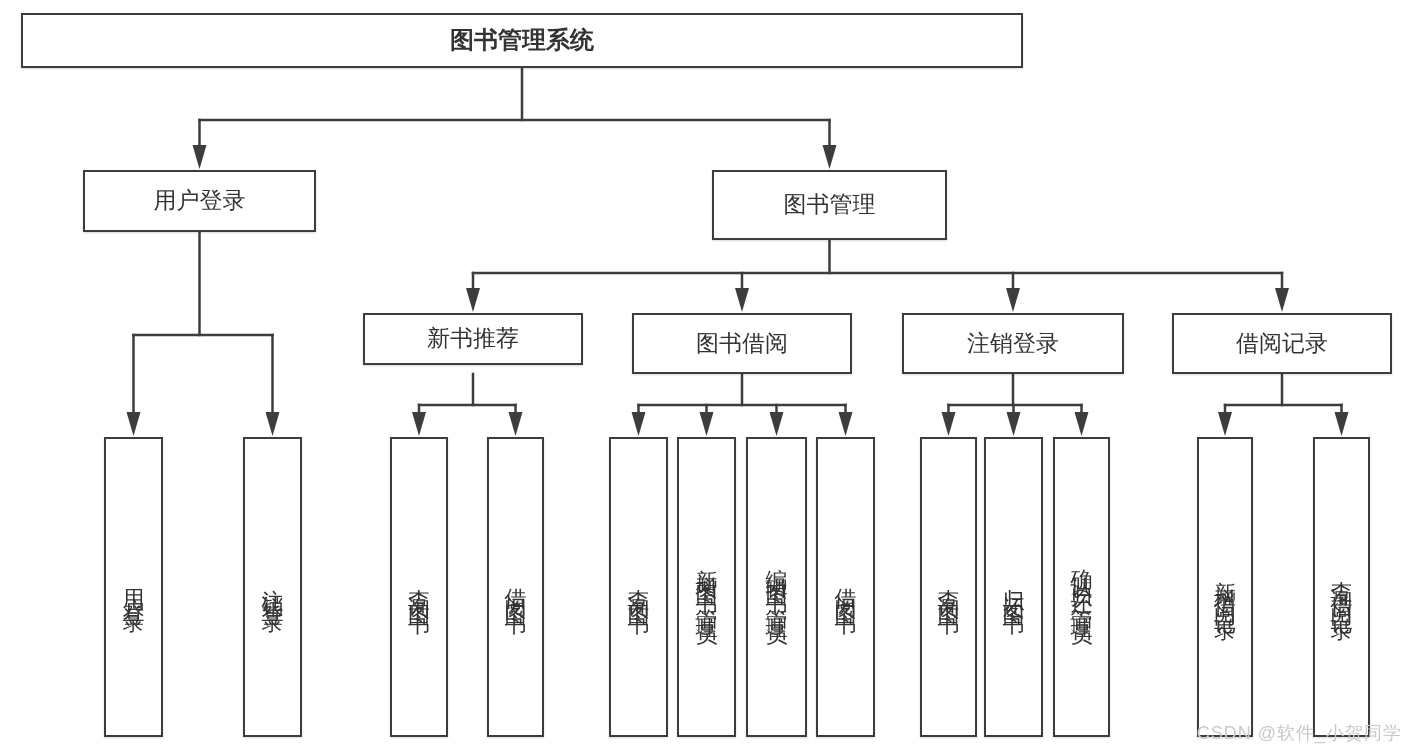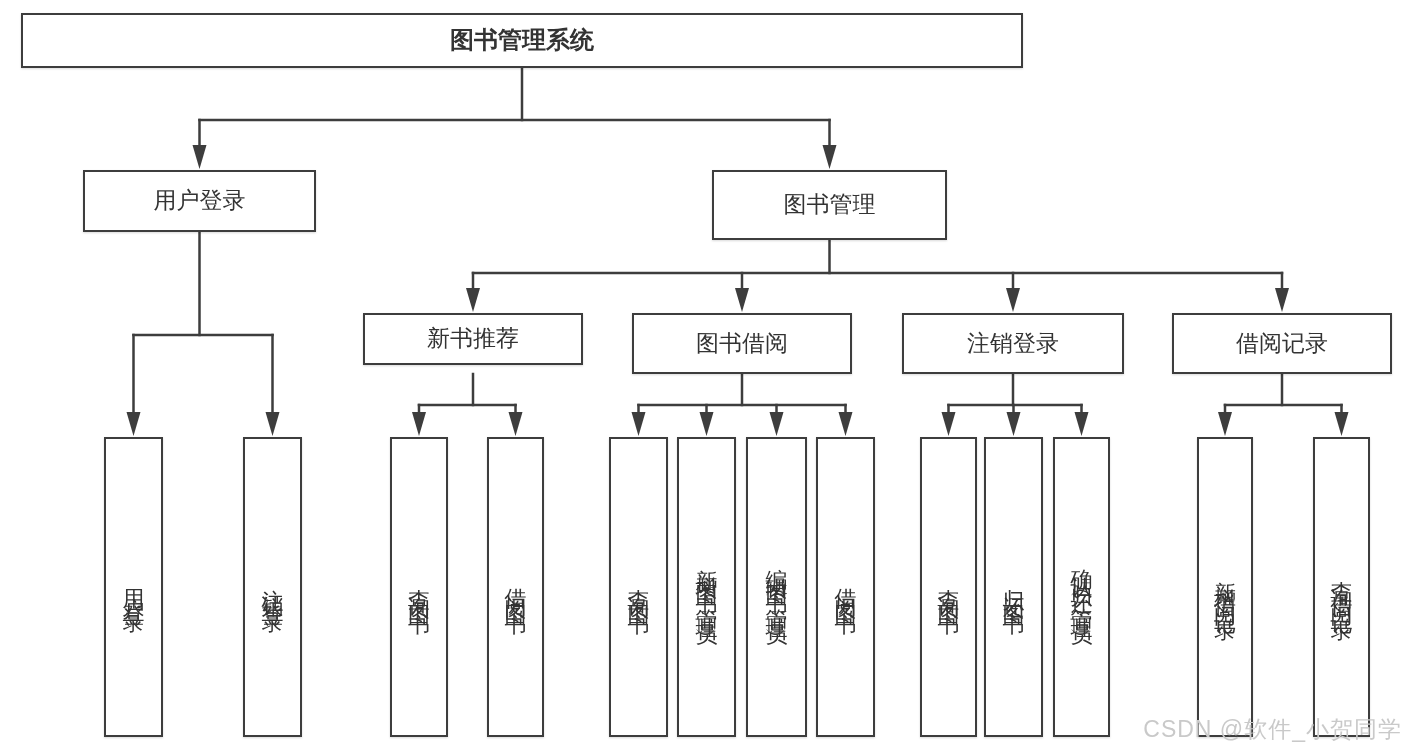--- a/index.html
+++ b/index.html
@@ -15,21 +15,21 @@
     font-size:23px;line-height:1.2;text-align:center;
     box-shadow:0 1px 2px rgba(0,0,0,0.15);
   }
   .node.title{font-size:24px;font-weight:bold;}
   .node.vertical{
     writing-mode:vertical-rl;text-orientation:mixed;
     font-size:22px;letter-spacing:8px;line-height:1;
   }
   .watermark{
     position:absolute;right:3px;bottom:2px;z-index:5;
-    font-size:23px;color:#c9c9c9;letter-spacing:1px;white-space:nowrap;
+    font-size:18px;color:#c9c9c9;letter-spacing:1px;white-space:nowrap;
   }
 </style>
 </head>
 <body>
 
 <div class="canvas">
   <svg id="connectors" width="1405" height="747">
       <line x1="522" y1="68" x2="522" y2="120" stroke="#3d3d3d" stroke-width="2.5" stroke-linecap="square"></line>
       <line x1="199.5" y1="120" x2="829.5" y2="120" stroke="#3d3d3d" stroke-width="2.5" stroke-linecap="square"></line>
       <line x1="199.5" y1="120" x2="199.5" y2="150" stroke="#3d3d3d" stroke-width="2.5" stroke-linecap="square"></line>

